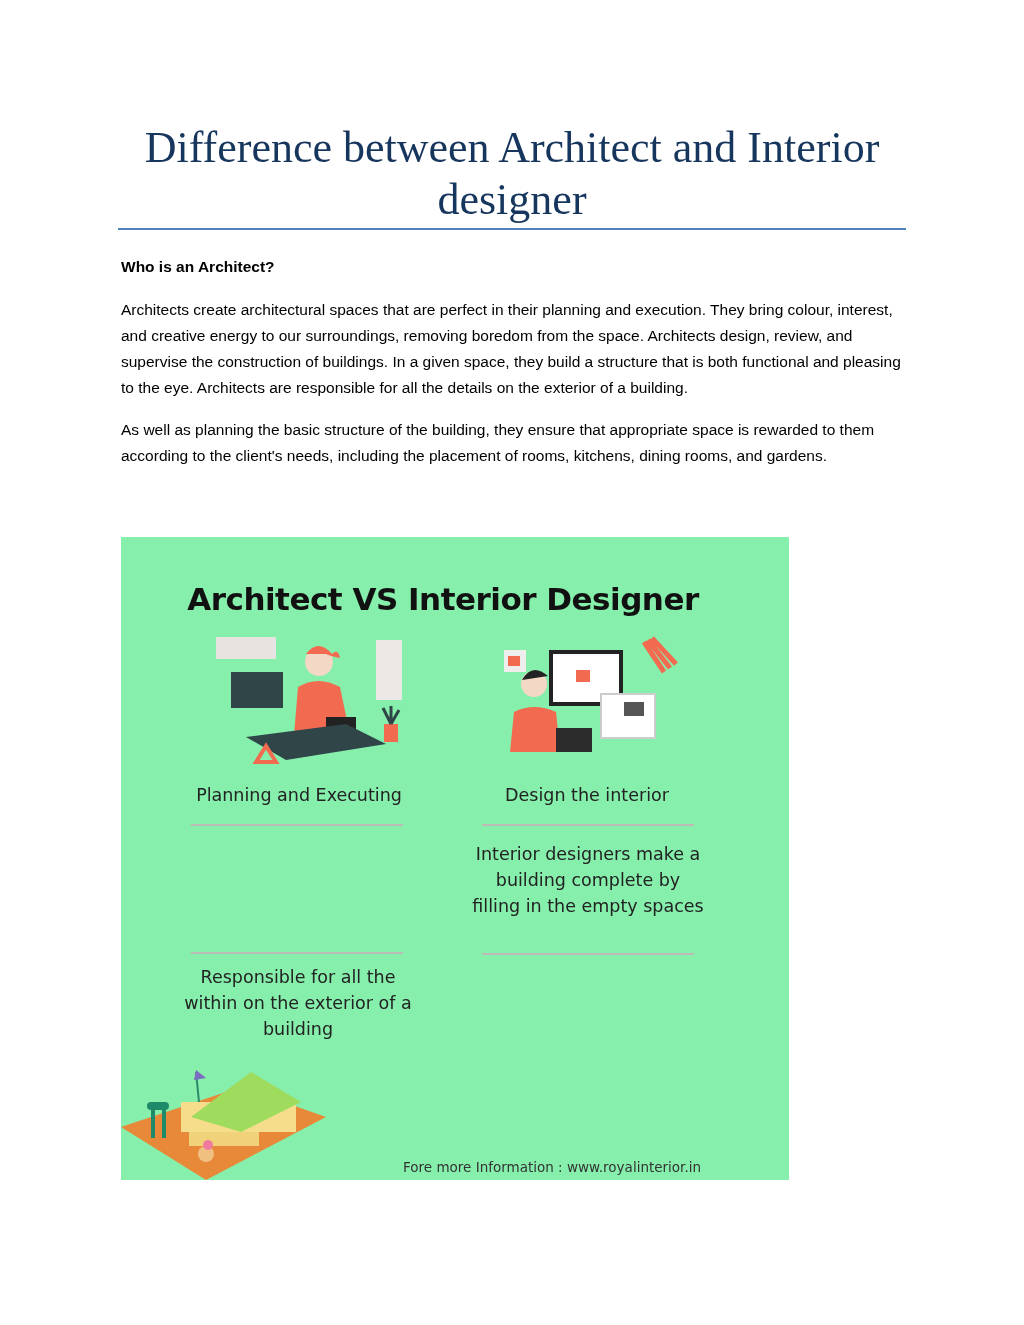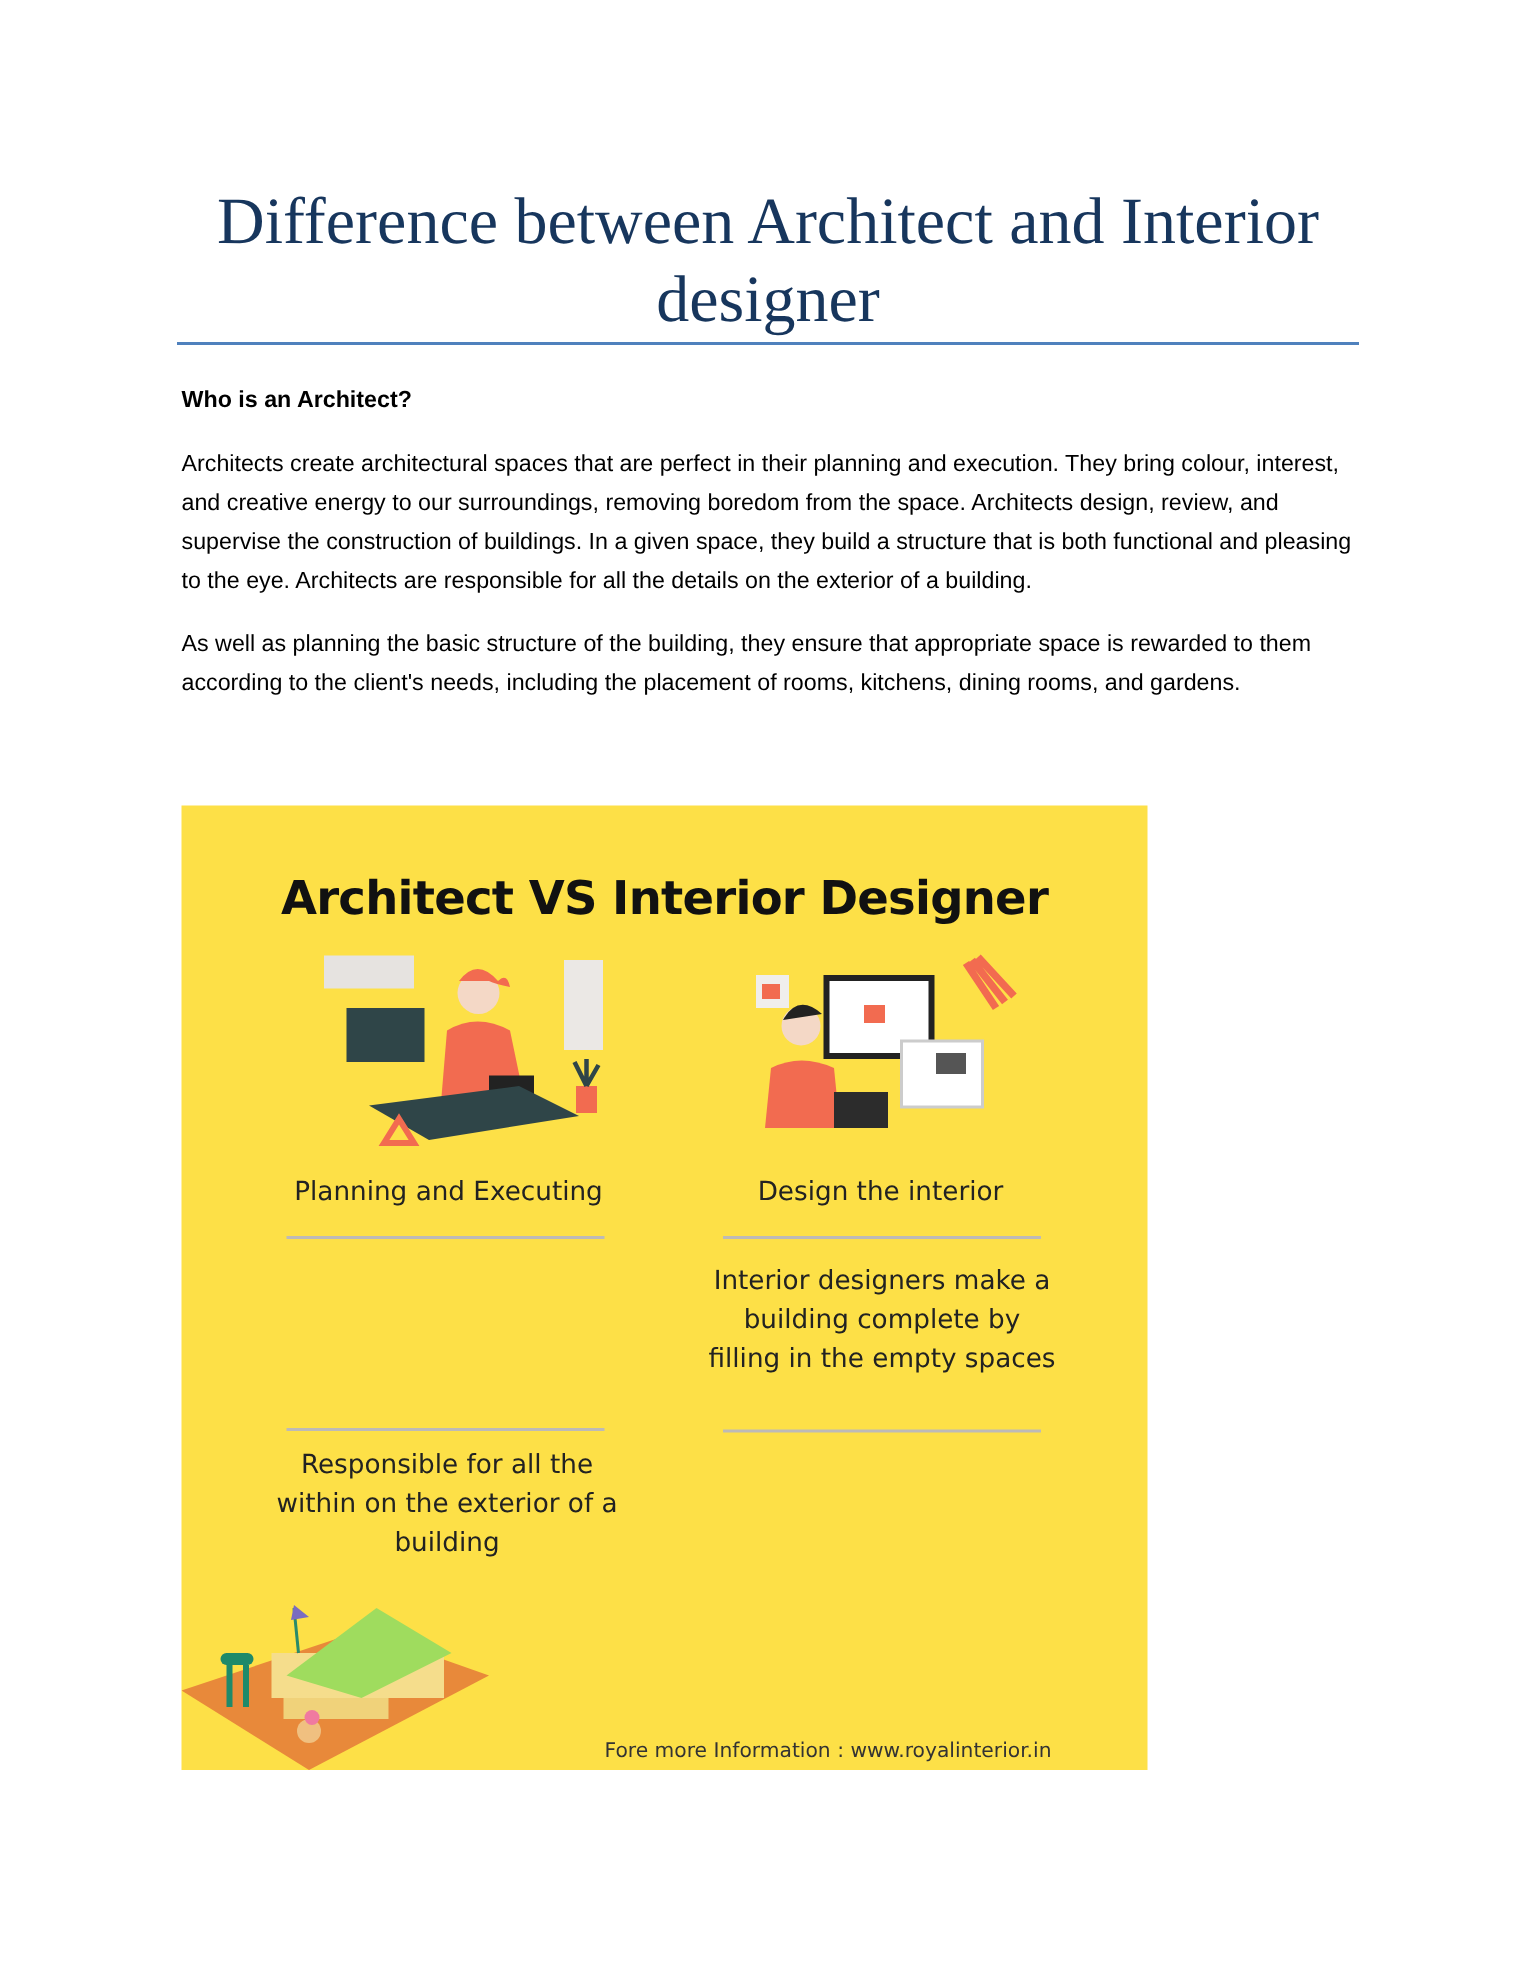--- a/index.html
+++ b/index.html
@@ -3,21 +3,21 @@
 <meta charset="utf-8">
 <style>
   html,body{margin:0;padding:0;background:#fff;}
   body{width:1024px;height:1325px;position:relative;overflow:hidden;font-family:"Liberation Sans",sans-serif;color:#000;}
   .title{position:absolute;left:118px;top:122px;width:788px;text-align:center;font-family:"Liberation Serif","DejaVu Serif",serif;font-size:44px;line-height:52px;color:#17365d;}
   .rule{position:absolute;left:118px;top:228px;width:788px;height:2px;background:#4f81bd;}
   .h{position:absolute;left:121px;top:258px;font-weight:bold;font-size:15.5px;}
   .p{position:absolute;left:121px;width:790px;font-size:15.5px;line-height:26px;}
   .p1{top:297px;}
   .p2{top:417px;}
-  .info{position:absolute;left:121px;top:537px;width:644px;height:643px;background:#fde047;overflow:hidden;}
+  .info{position:absolute;left:121px;top:537px;width:644px;height:643px;background:#86efac;overflow:hidden;padding-left:24px;}
   .info-title{position:absolute;left:0;top:44px;width:644px;text-align:center;font-weight:bold;font-size:31px;color:#111;font-family:"DejaVu Sans",sans-serif;letter-spacing:-0.5px;}
   .col{position:absolute;width:240px;text-align:center;font-family:"DejaVu Sans",sans-serif;font-size:17.5px;line-height:26px;color:#222;}
   .L{left:58px;} .R{left:346px;}
   .hr{position:absolute;height:2px;background:#bdbab7;width:212px;}
   .footer{position:absolute;left:282px;top:582px;font-family:"DejaVu Sans",sans-serif;font-size:13.5px;color:#333;margin-top:40px;}
   .illus{position:absolute;}
 </style>
 </head>
 <body>
 

